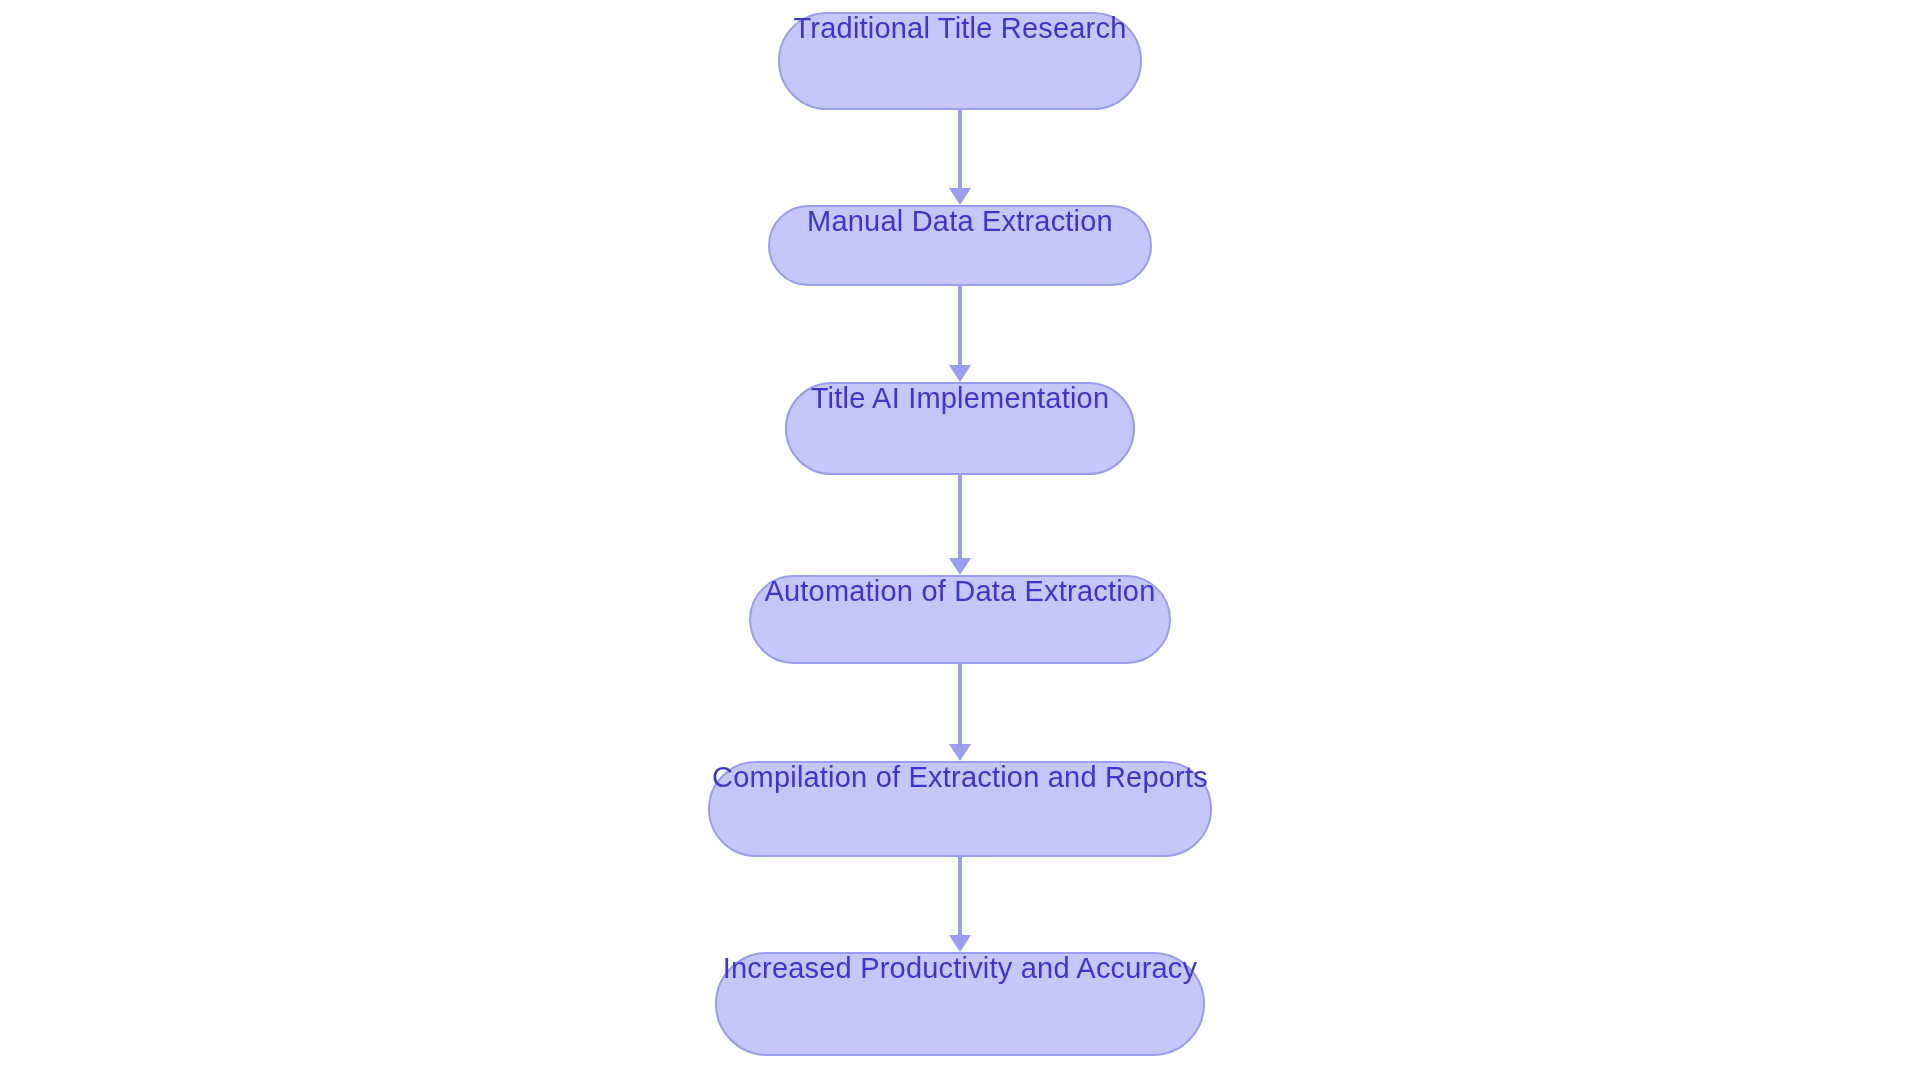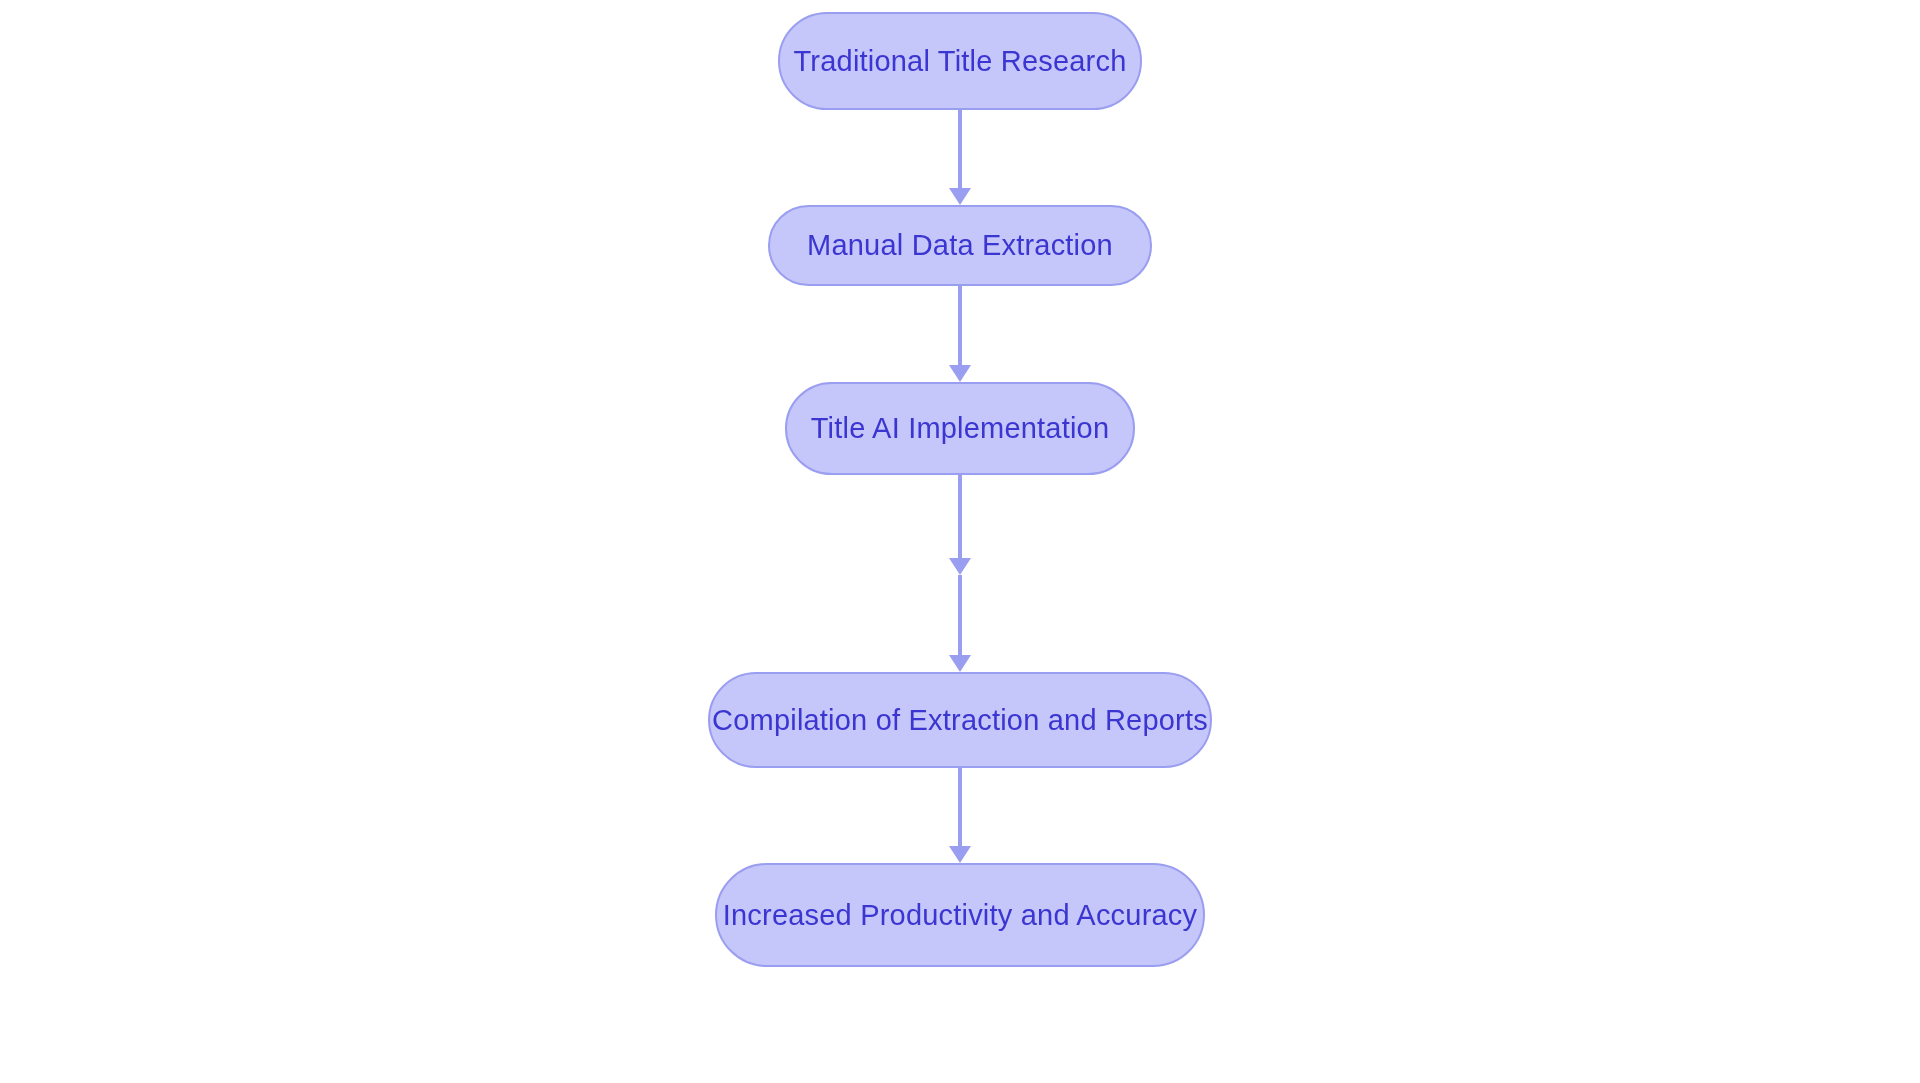--- a/index.html
+++ b/index.html
@@ -29,21 +29,20 @@
     width: 1920px;
     height: 1083px;
     display: flex;
     flex-direction: column;
     align-items: center;
   }
 
   .flow-node {
     box-sizing: border-box;
     display: flex;
-    align-items: center;
     justify-content: center;
     border-radius: 9999px;
     background: #c5c6fa;
     border: 2px solid #9a9ef0;
     color: #3b35d1;
     font-size: 29px;
     font-weight: 400;
     letter-spacing: 0.2px;
     line-height: 1;
     white-space: nowrap;
@@ -119,20 +118,23 @@
 
     <div class="flow-node node-2">
       <span class="flow-node-label">Title AI Implementation</span>
     </div>
 
     <div class="flow-connector conn-2">
       <div class="connector-shaft"></div>
       <div class="connector-head"></div>
     </div>
 
+    <div class="flow-node node-3">
+      <span class="flow-node-label">Automation of Data Extraction</span>
+    </div>
 
     <div class="flow-connector conn-3">
       <div class="connector-shaft"></div>
       <div class="connector-head"></div>
     </div>
 
     <div class="flow-node node-4">
       <span class="flow-node-label">Compilation of Extraction and Reports</span>
     </div>
 

